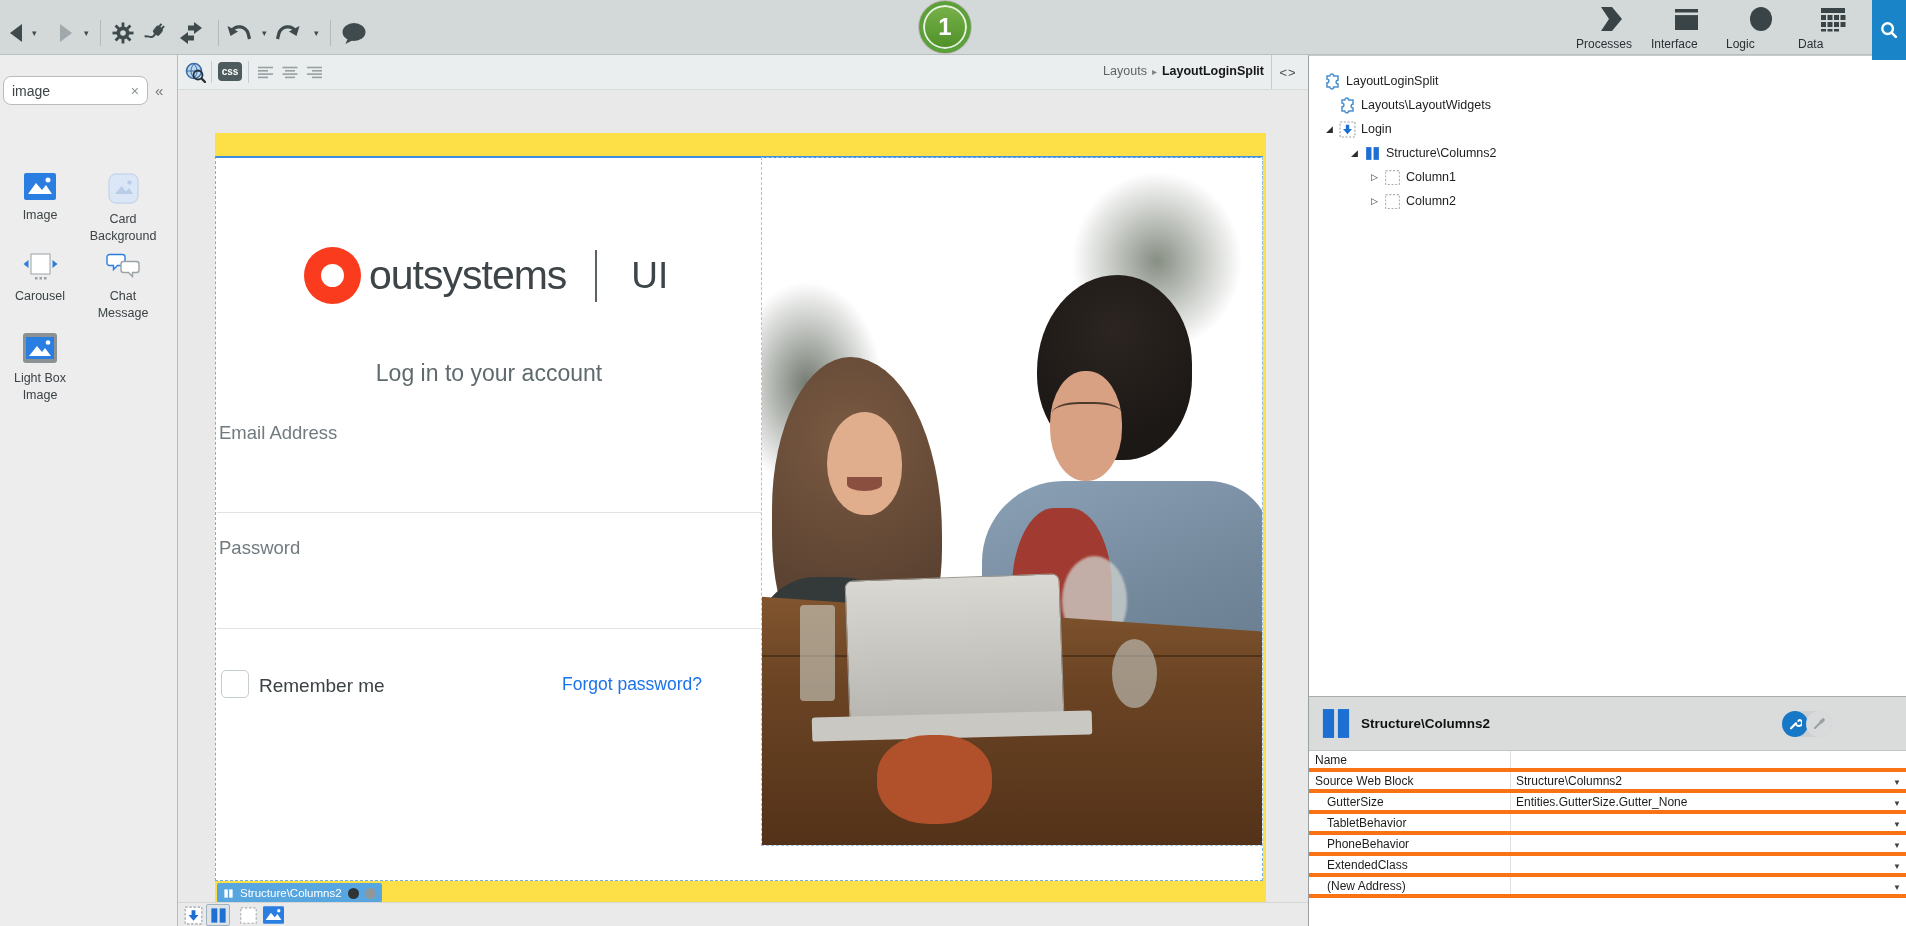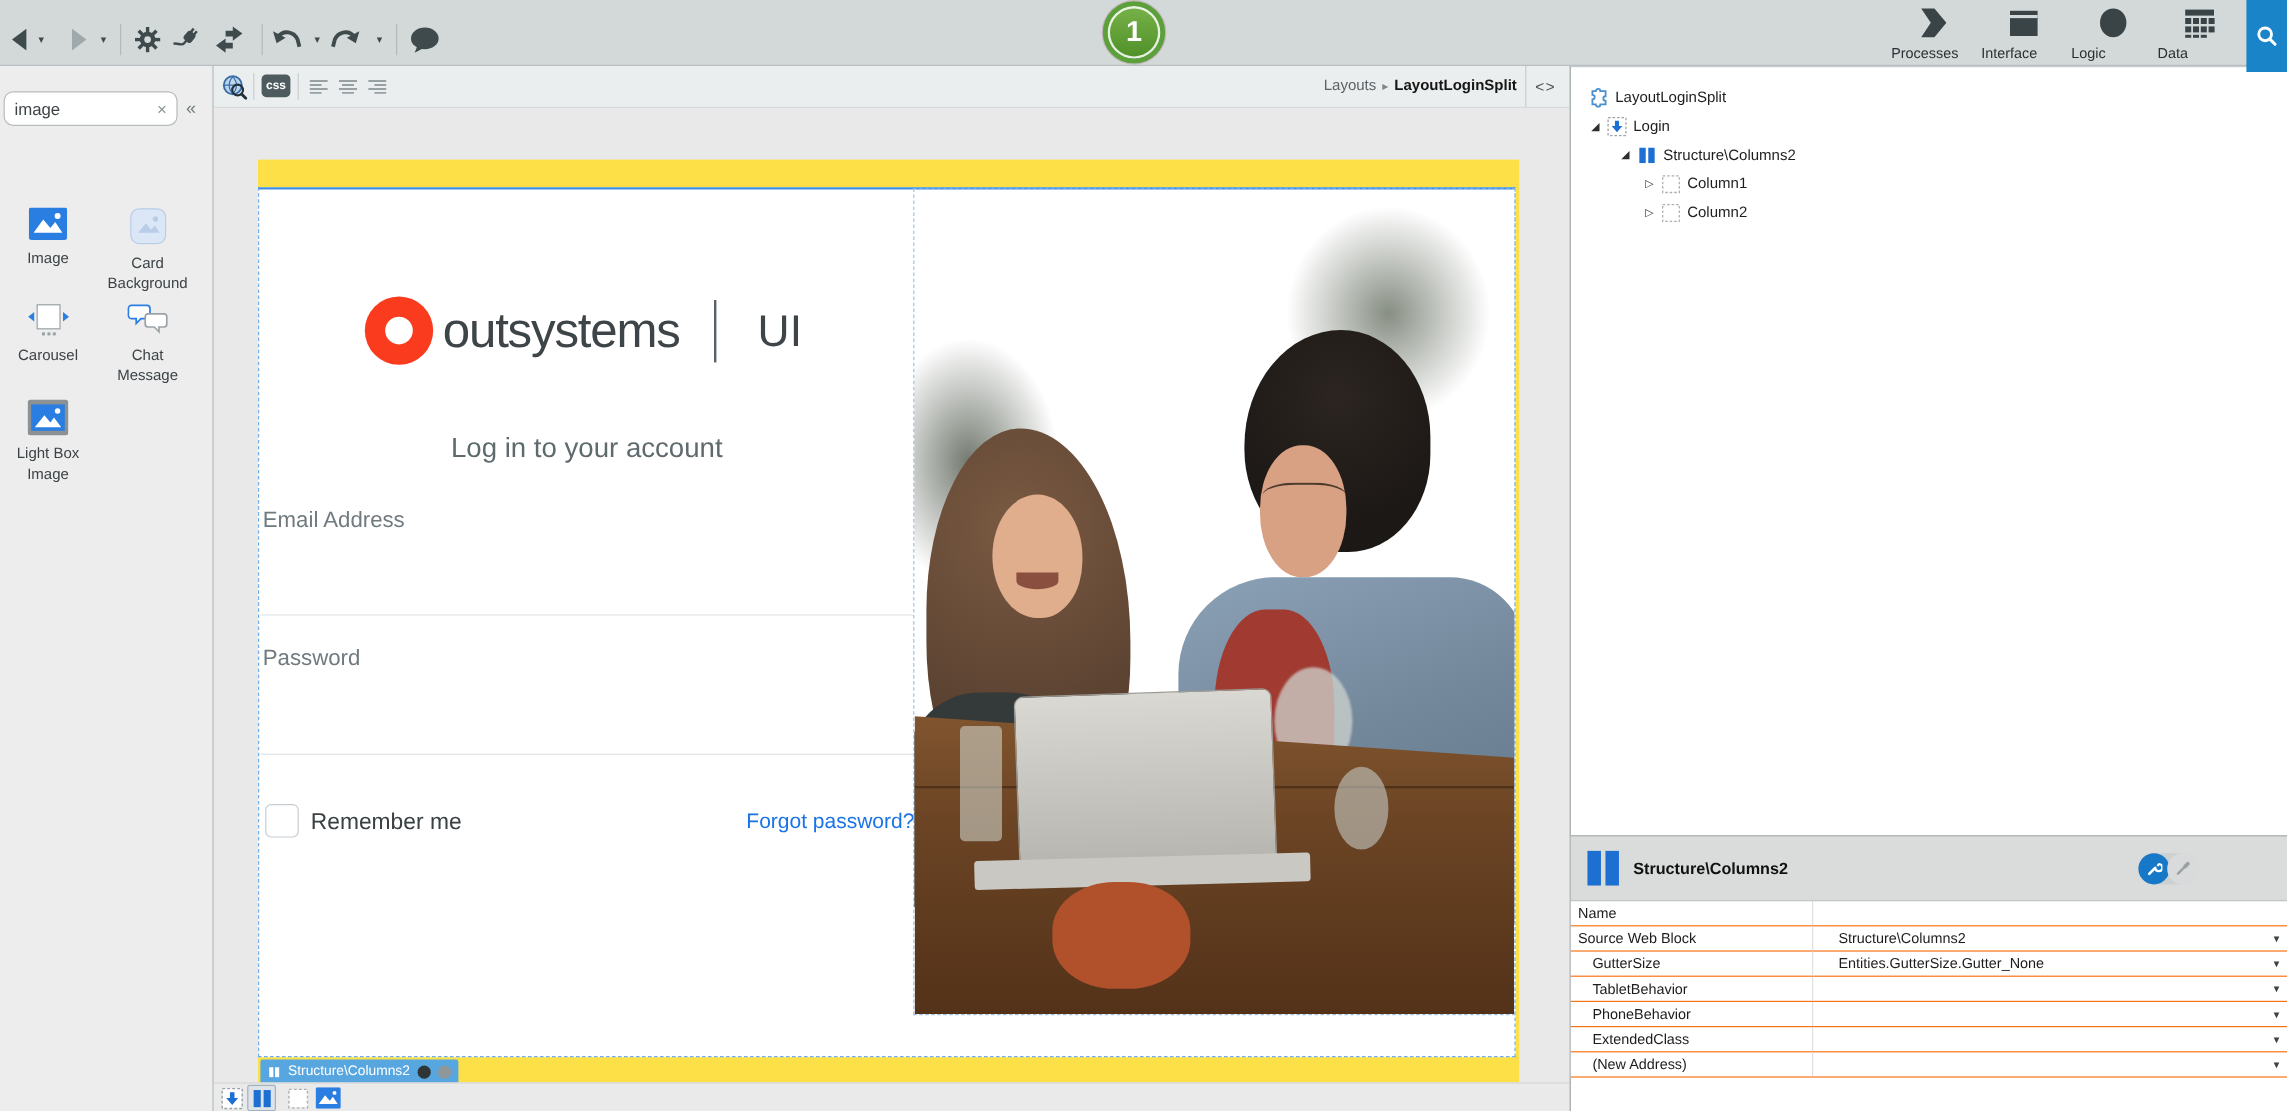--- a/index.html
+++ b/index.html
@@ -53,21 +53,21 @@
   .logo-o { width:57px; height:57px; border-radius:50%; background:#fb3b1e; position:relative; }
   .logo-o:after { content:""; position:absolute; left:17px; top:17px; width:23px; height:23px; border-radius:50%; background:#fff; }
   .logo-text { margin-left:8px; font-size:41px; color:#3e4549; letter-spacing:-1px; }
   .logo-div { width:2px; height:52px; background:#5a6266; margin:0 34px 0 29px; }
   .logo-ui { font-size:37px; color:#3e4549; }
   .login-heading { position:absolute; left:0; top:202px; width:546px; text-align:center; font-size:23px; color:#5f6a6e; }
   .field-label { position:absolute; left:3px; font-size:18.5px; color:#707a7f; }
   .fdiv { position:absolute; left:1px; width:544px; height:1px; background:#dfe3e5; }
   .checkbox { position:absolute; left:5px; top:512px; width:28px; height:28px; background:#fff; border:1.5px solid #c6cdd1; border-radius:5px; }
   .remember { position:absolute; left:43px; top:517px; font-size:19px; color:#3a4144; }
-  .forgot { position:absolute; left:306px; top:516px; width:240px; text-align:right; font-size:17.5px; color:#1b73e8; }
+  .forgot { position:absolute; left:296px; top:516px; width:240px; text-align:center; font-size:17.5px; color:#1b73e8; }
   .loginbtn { position:absolute; left:3px; top:582px; width:540px; height:59px; background:#1c6cd3; border:none; border-radius:4px; color:#fff; font-size:20px; font-weight:bold; font-family:"Liberation Sans",sans-serif; }
 
   .photo { position:absolute; left:546px; top:0px; width:500px; height:687px; overflow:hidden; background:linear-gradient(118deg,#646b62 0%,#4e554d 38%,#59605七 60%,#454c44 100%); outline:1px dashed #9fc4e8; }
   .photo .blob1 { position:absolute; left:62%; top:2%; width:34%; height:26%; background:radial-gradient(closest-side,#878e83,rgba(135,142,131,0)); }
   .photo .blob2 { position:absolute; left:-6%; top:18%; width:30%; height:30%; background:radial-gradient(closest-side,#737a70,rgba(115,122,112,0)); }
   .w-hair { position:absolute; left:2%; top:29%; width:34%; height:48%; background:radial-gradient(circle at 45% 25%,#7a5a42,#5b4231 60%,#4a3527); border-radius:46% 54% 42% 46%; }
   .w-face { position:absolute; left:13%; top:37%; width:15%; height:15%; background:#e0ad8d; border-radius:50% 50% 46% 50%; }
   .w-smile { position:absolute; left:17%; top:46.5%; width:7%; height:2%; background:#8a4f3e; border-radius:0 0 50% 50%; }
   .w-body { position:absolute; left:-2%; top:61%; width:32%; height:26%; background:#34393a; border-radius:40% 45% 0 0; }
   .m-hair { position:absolute; left:55%; top:17%; width:31%; height:27%; background:radial-gradient(circle at 50% 30%,#2c2521,#1c1815 70%); border-radius:52% 48% 44% 46%; }
@@ -102,21 +102,21 @@
   .tree-item .tlabel { font-size:12.5px; color:#1e1e1e; white-space:nowrap; }
 
   .props { position:absolute; left:0; top:640px; width:598px; }
   .props-header { height:55px; background:#dadcdc; border-top:1px solid #a8adad; border-bottom:1px solid #c2c5c5; position:relative; }
   .props-header .picon { position:absolute; left:12px; top:10px; width:30px; height:33px; }
   .props-header .ptitle { position:absolute; left:52px; top:19px; font-size:13.5px; font-weight:bold; color:#111; }
   .toggle { position:absolute; left:473px; top:14px; width:50px; height:26px; background:#cdd0d1; border-radius:13px; }
   .toggle .tg-wrench { position:absolute; left:0; top:0; width:26px; height:26px; border-radius:50%; background:#1878c8; display:flex; align-items:center; justify-content:center; }
   .toggle .tg-brush { position:absolute; right:0; top:0; width:26px; height:26px; border-radius:50%; background:#d8dadb; display:flex; align-items:center; justify-content:center; }
   .prop-table { background:#fff; }
-  .prop-row { height:21px; display:flex; border-bottom:1px solid #f97316;gap:16px; }
+  .prop-row { height:21px; display:flex; border-bottom:4px solid #f97316; }
   .prop-label { width:202px; border-right:1px solid #e0e0e0; font-size:12px; color:#1c1c1c; display:flex; align-items:center; padding-left:calc(6px + var(--indent,0)*12px); white-space:nowrap; overflow:hidden; }
   .prop-value { flex:1; position:relative; display:flex; align-items:center; padding-left:5px; font-size:12px; color:#1c1c1c; white-space:nowrap; overflow:hidden; }
   .prop-row .caret { display:none; position:absolute; right:6px; top:6px; font-size:8px; color:#3c4346; }
   .prop-row.dropdown .caret { display:block; }
 </style>
 </head>
 <body>
 
 <div class="topbar">
   <div class="menurow">
@@ -449,20 +449,29 @@
   <div class="tree-item" style="padding-left: 2px;">
         <span class="exp"></span>
         <span class="ticon">
           <svg width="17" height="17" viewBox="0 0 17 17">
             <path d="M5.8 3 a1.9 1.9 0 0 1 3.8 0 H14 v4.2 a1.9 1.9 0 0 0 0 3.8 V14 H9.6 a1.9 1.9 0 0 1 -3.8 0 H3 V9.8 a1.9 1.9 0 0 0 0 -3.8 V3 Z" fill="#fff" stroke="#4a90d0" stroke-width="1.5"></path>
           </svg>
         </span>
         <span class="tlabel">LayoutLoginSplit</span>
       </div>
       <div class="tree-item" style="padding-left: 17px;">
+        <span class="exp"></span>
+        <span class="ticon">
+          <svg width="17" height="17" viewBox="0 0 17 17">
+            <path d="M5.8 3 a1.9 1.9 0 0 1 3.8 0 H14 v4.2 a1.9 1.9 0 0 0 0 3.8 V14 H9.6 a1.9 1.9 0 0 1 -3.8 0 H3 V9.8 a1.9 1.9 0 0 0 0 -3.8 V3 Z" fill="#fff" stroke="#4a90d0" stroke-width="1.5"></path>
+          </svg>
+        </span>
+        <span class="tlabel">Layouts\LayoutWidgets</span>
+      </div>
+      <div class="tree-item" style="padding-left: 17px;">
         <span class="exp">◢</span>
         <span class="ticon">
           <svg width="17" height="17" viewBox="0 0 16 16">
             <rect x="1" y="1" width="14" height="14" fill="#fff" stroke="#9aa2a6" stroke-dasharray="2 1.5"></rect>
             <path d="M6.4 3.5 h3.2 v4 h2.6 L8 12.5 L3.8 7.5 h2.6 Z" fill="#1d6fd2"></path>
           </svg>
         </span>
         <span class="tlabel">Login</span>
       </div>
       <div class="tree-item" style="padding-left: 42px;">

